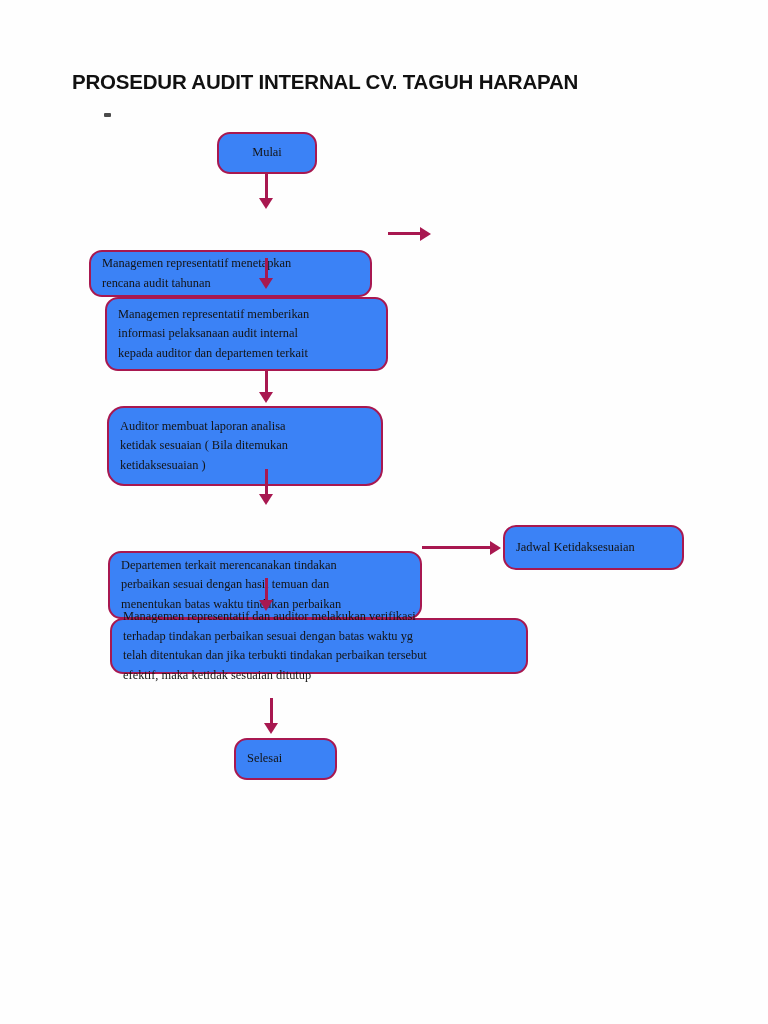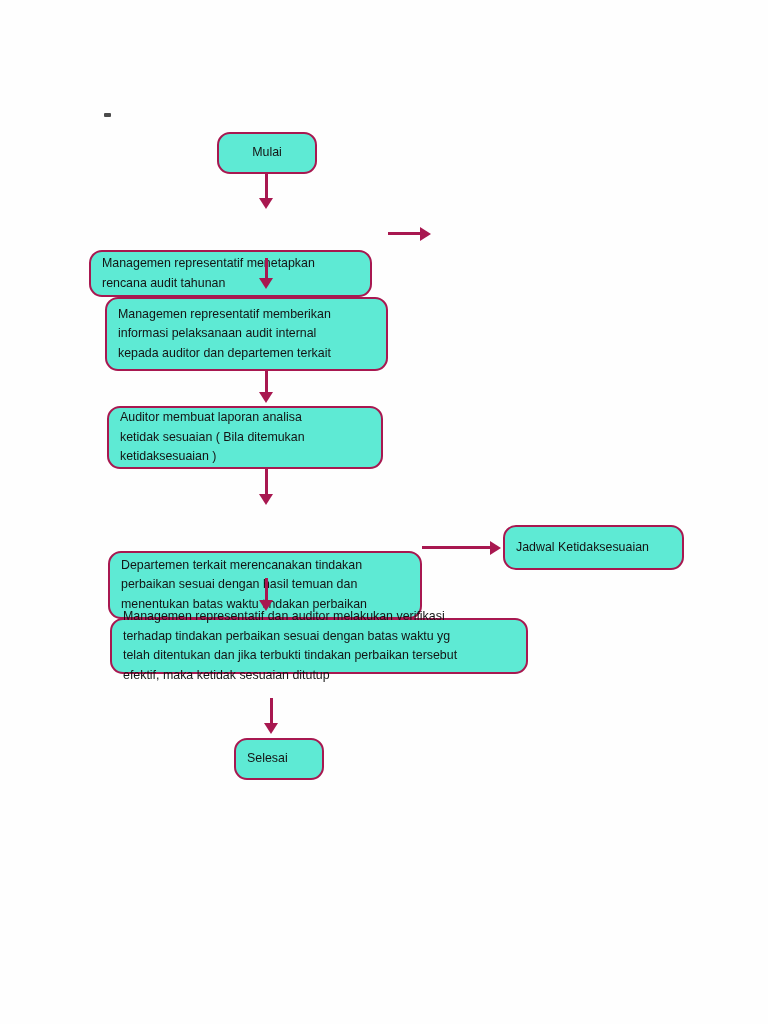--- a/index.html
+++ b/index.html
@@ -44,26 +44,27 @@
     background: #2b2b2b;
     border-radius: 1px;
     opacity: 0.85;
   }
 
   
   .node {
     position: absolute;
     border: 2.1px solid #A81850;
     border-radius: 13px;
-    background: #5eead4;
+    background: #3b82f6;
     display: flex;
     align-items: center;
     color: #141414;
     font-size: 12.4px;
     line-height: 19.5px;
+    font-family: Liberation Serif, serif;
   }
   .node .txt {
     padding: 0 0 0 11px;
     white-space: pre-line;
   }
   .node.center .txt {
     padding: 0;
     width: 100%;
     text-align: center;
   }
@@ -92,20 +93,21 @@
     border-top: 7px solid transparent;
     border-bottom: 7px solid transparent;
     border-left: 11px solid #A81850;
   }
 </style>
 </head>
 <body>
 
 <div id="page">
 
+  <div class="title">PROSEDUR AUDIT INTERNAL CV. TAGUH HARAPAN</div>
   <div class="speck"></div>
 
   <div class="node center" style="left:217px; top:132px; width:100px; height:42px;">
     <span class="txt">Mulai</span>
   </div>
 
   <div class="vline" style="left:265px; top:174px; height:26px;"></div>
   <div class="vhead" style="left:259px; top:198px;"></div>
 
   <div class="node" style="left:89px; top:210px; width:283px; height:47px;margin-top:40px;">
@@ -122,21 +124,21 @@
 
   <div class="node" style="left:105px; top:297px; width:283px; height:74px;">
     <span class="txt">Managemen representatif memberikan
 informasi pelaksanaan audit internal
 kepada auditor dan departemen terkait</span>
   </div>
 
   <div class="vline" style="left:265px; top:371px; height:23px;"></div>
   <div class="vhead" style="left:259px; top:392px;"></div>
 
-  <div class="node" style="left:107px; top:406px; width:276px; height:63px;">
+  <div class="node" style="left:107px; top:406px; width:276px; height:80px;border-radius:17px;">
     <span class="txt">Auditor membuat laporan analisa
 ketidak sesuaian ( Bila ditemukan
 ketidaksesuaian )</span>
   </div>
 
   <div class="vline" style="left:265px; top:469px; height:27px;"></div>
   <div class="vhead" style="left:259px; top:494px;"></div>
 
   <div class="node" style="left:108px; top:510px; width:314px; height:68px;margin-top:41px;">
     <span class="txt">Departemen terkait merencanakan tindakan
@@ -157,17 +159,17 @@
   <div class="node" style="left:110px; top:618px; width:418px; height:56px;">
     <span class="txt">Managemen representatif dan auditor melakukan verifikasi
 terhadap tindakan perbaikan sesuai dengan batas waktu yg
 telah ditentukan dan jika terbukti tindakan perbaikan tersebut
 efektif, maka ketidak sesuaian ditutup</span>
   </div>
 
   <div class="vline" style="left:270px; top:698px; height:27px;"></div>
   <div class="vhead" style="left:264px; top:723px;"></div>
 
-  <div class="node" style="left:234px; top:738px; width:90px; height:42px;">
+  <div class="node" style="left:234px; top:738px; width:103px; height:42px;">
     <span class="txt">Selesai</span>
   </div>
 
 </div>
 
 </body></html>

